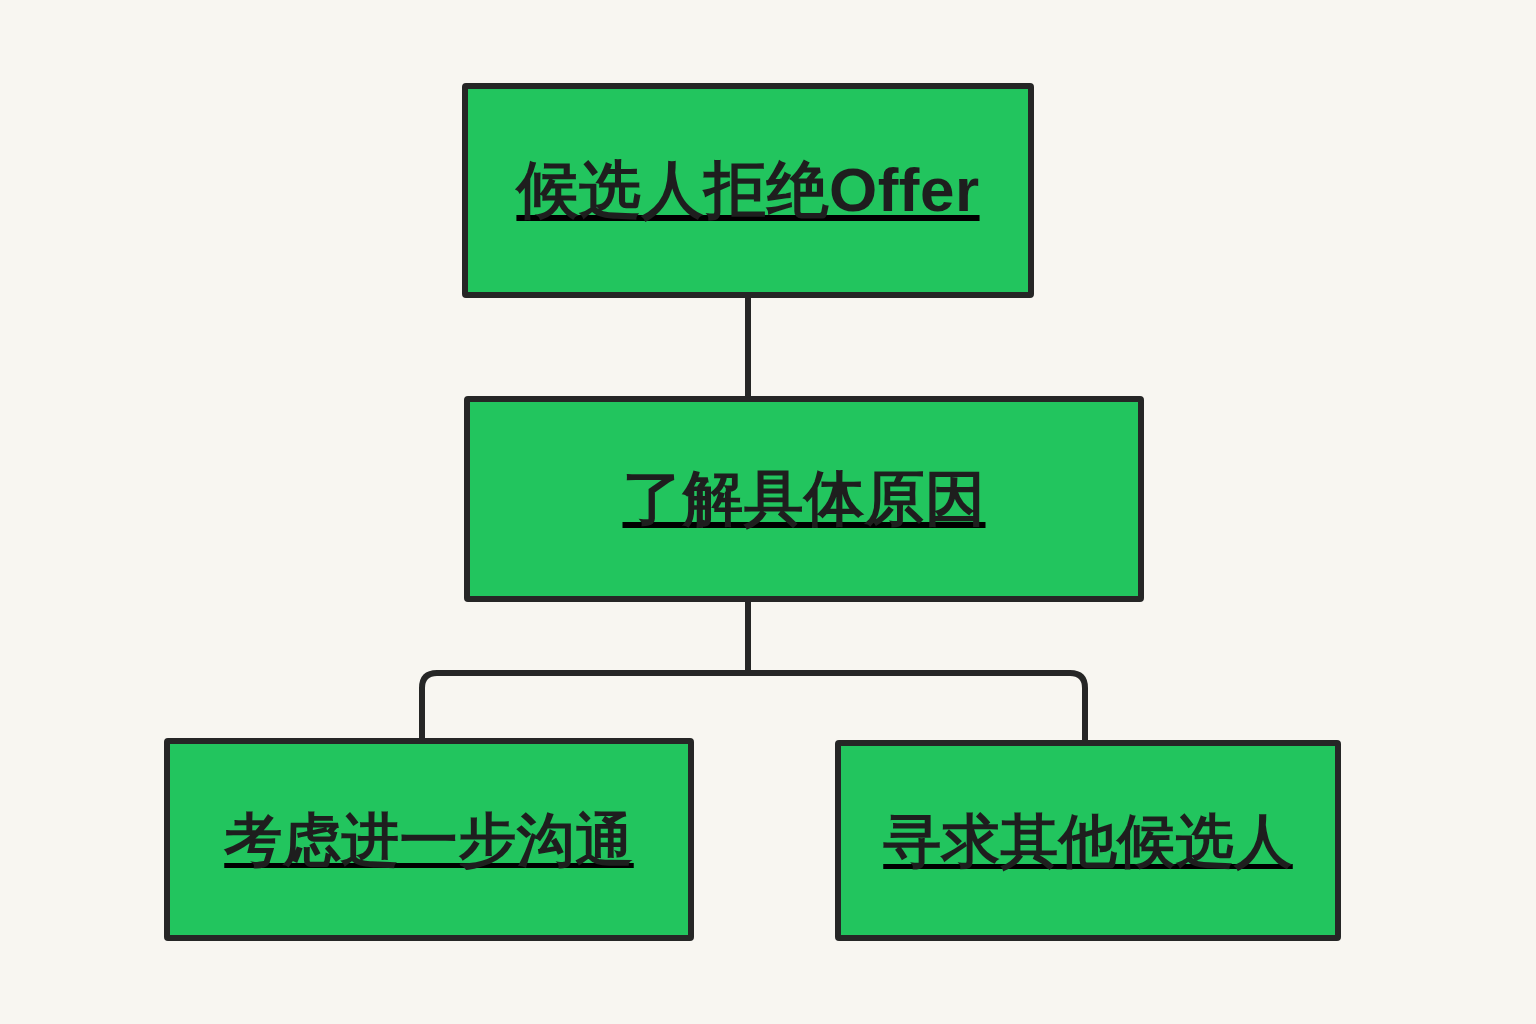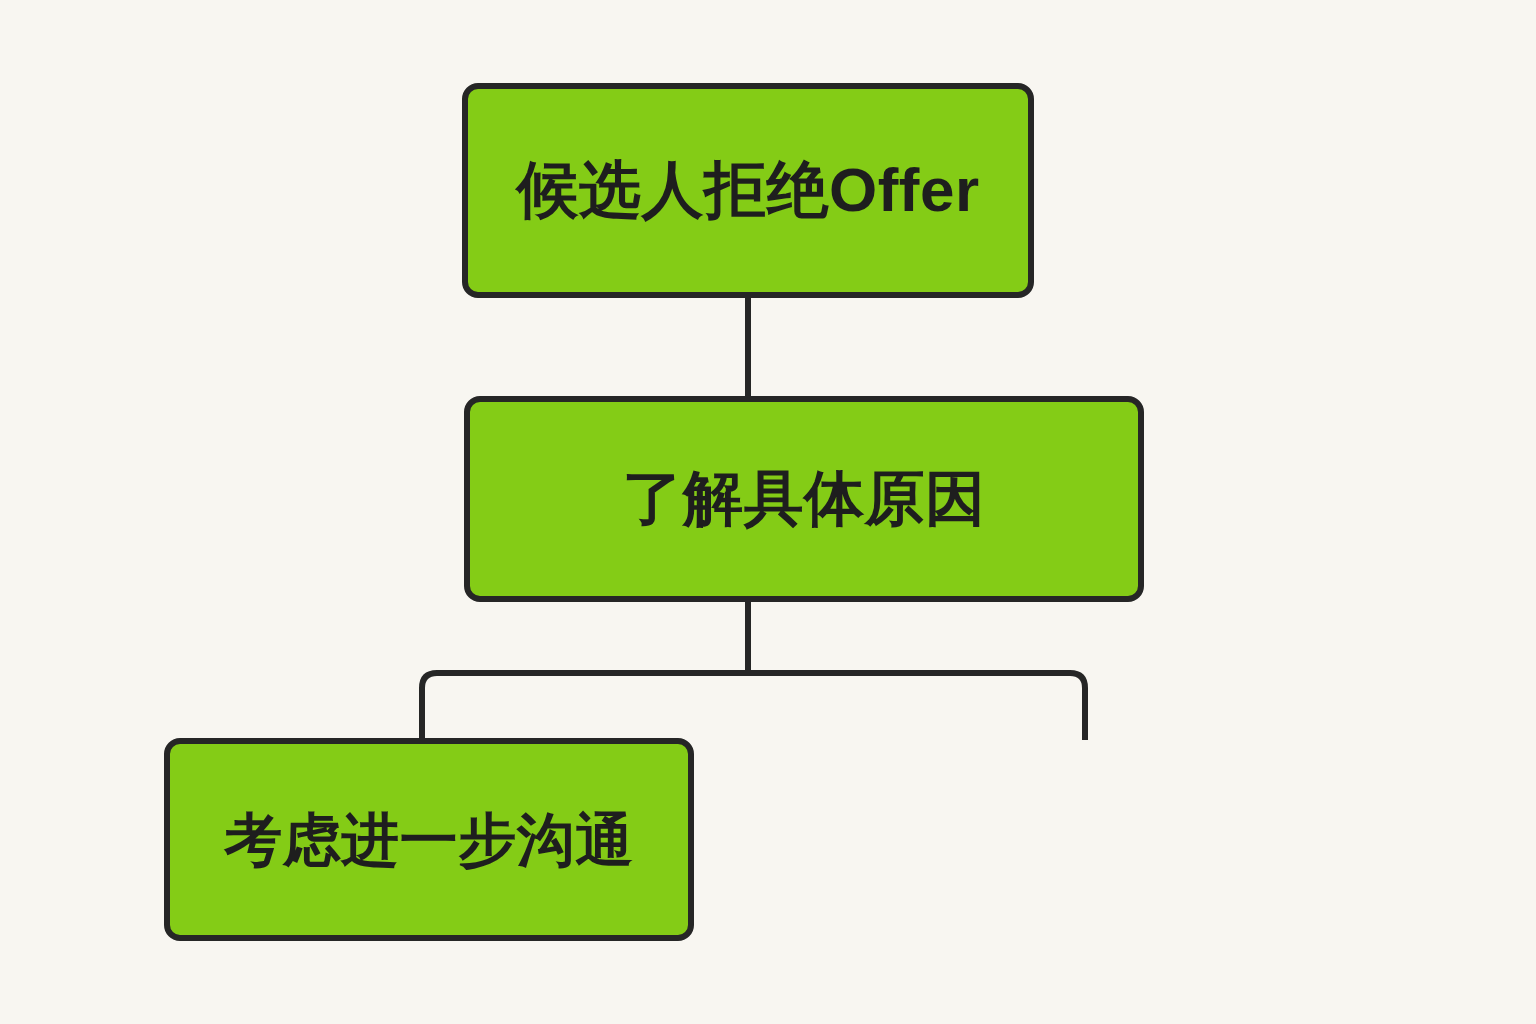--- a/index.html
+++ b/index.html
@@ -21,27 +21,28 @@
   #edge-layer {
     position: absolute;
     left: 0;
     top: 0;
     width: 1536px;
     height: 1024px;
   }
   .node {
     position: absolute;
     box-sizing: border-box;
-    background: #84cc16;
+    background: #22c55e;
     border: 6px solid #262626;
-    border-radius: 16px;
+    border-radius: 4px;
     display: flex;
     align-items: center;
     justify-content: center;
     z-index: 2;
+    text-decoration: underline;
   }
   .node-label {
     color: #1E1E1E;
     font-weight: 700;
     letter-spacing: 0.5px;
     white-space: nowrap;
     line-height: 1.1;
     text-align: center;
   }
   
@@ -101,14 +102,17 @@
   </div>
 
   <div class="node" id="node-understand-reason">
     <span class="node-label">了解具体原因</span>
   </div>
 
   <div class="node" id="node-further-communication">
     <span class="node-label">考虑进一步沟通</span>
   </div>
 
+  <div class="node" id="node-other-candidates">
+    <span class="node-label">寻求其他候选人</span>
+  </div>
 
 </div>
 
 </body></html>

